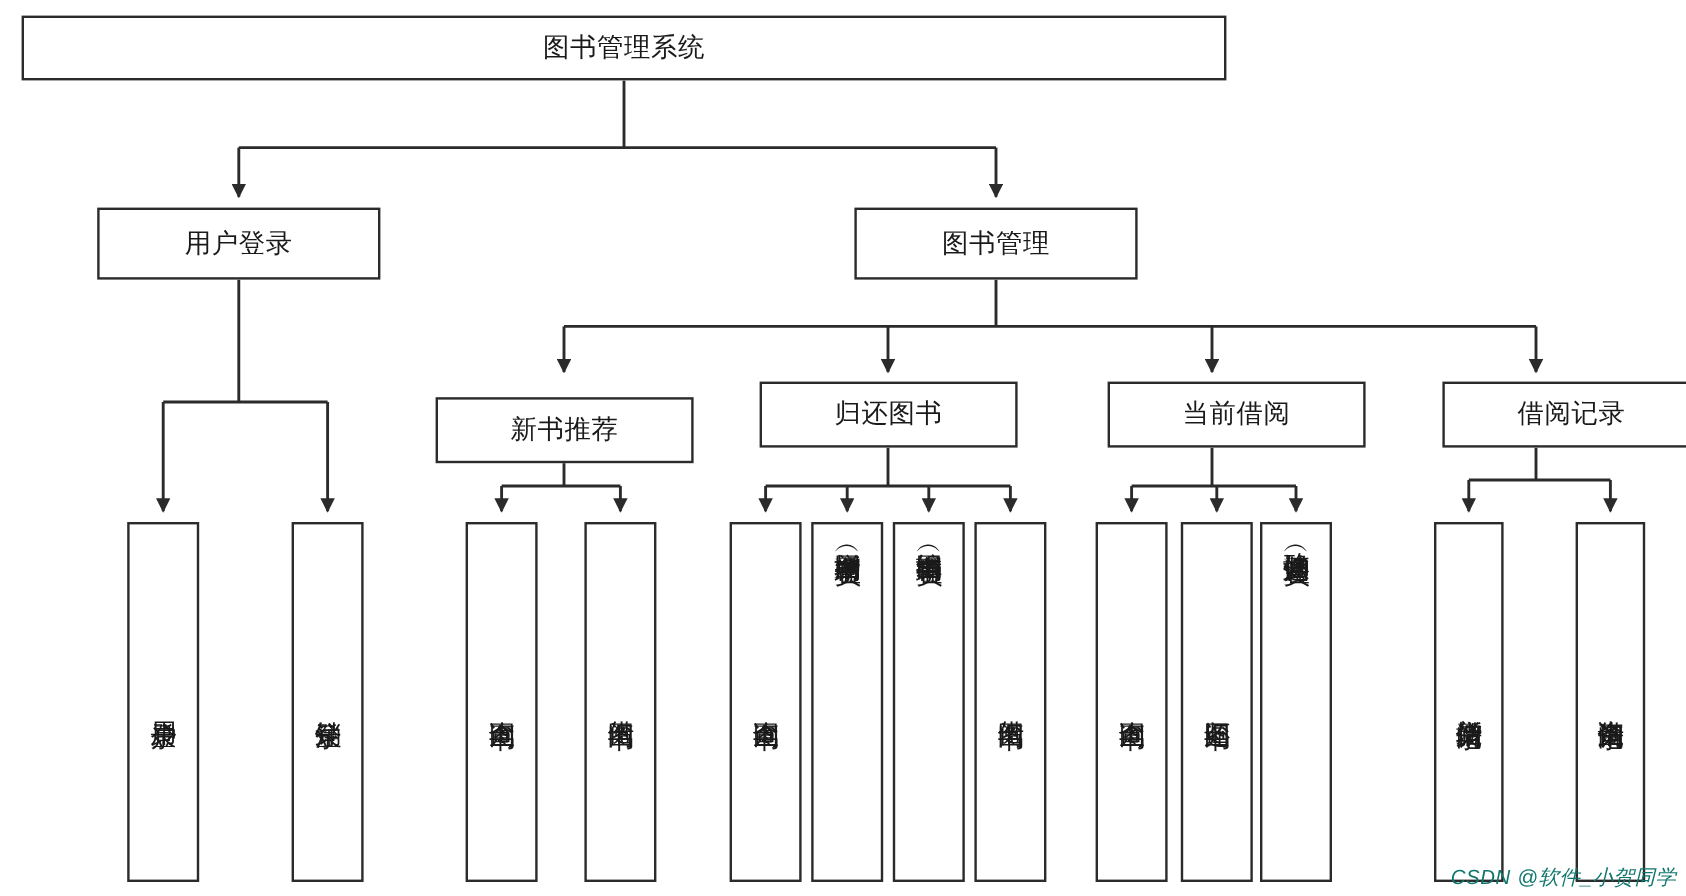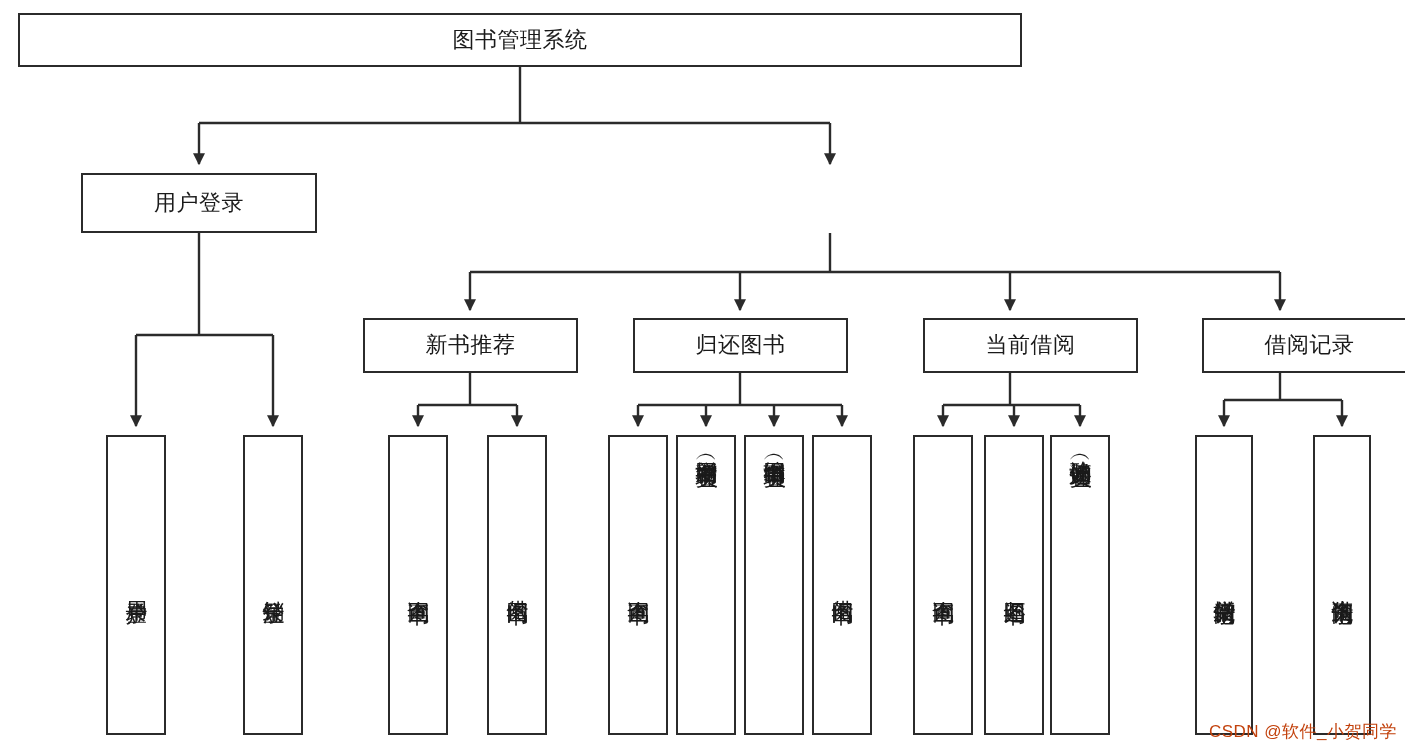--- a/index.html
+++ b/index.html
@@ -57,23 +57,24 @@
   }
   .leaf-box.center-v {
     align-items: center;
     padding-top: 0;
   }
   #watermark {
     position: absolute;
     right: 8px;
     bottom: 4px;
     font-size: 17px;
-    color: #c2410c;
+    color: #0f766e;
     white-space: nowrap;
     letter-spacing: 0.5px;
+    font-style: italic;
   }
 </style>
 </head>
 <body>
 
 <div id="canvas">
 
   <svg id="diagram-svg" viewBox="0 0 1405 747" xmlns="http://www.w3.org/2000/svg">
     <defs>
       <marker id="arrow" viewBox="0 0 10 10" refX="9" refY="5" markerWidth="5" markerHeight="5" orient="auto-start-reverse">
@@ -124,22 +125,25 @@
     </g>
   </svg>
 
   <div class="node-box" style="left:18px; top:13px; width:1004px; height:54px;">
     <span class="node-label-h">图书管理系统</span>
   </div>
 
   <div class="node-box" style="left:81px; top:173px; width:236px; height:60px;">
     <span class="node-label-h">用户登录</span>
   </div>
-
-  <div class="node-box" style="left:363px; top:318px; width:215px; height:55px;">
+  <div class="node-box" style="left:712px; top:173px; width:236px; height:60px;">
+    <span class="node-label-h">图书管理</span>
+  </div>
+
+  <div class="node-box" style="left:363px; top:331px; width:215px; height:55px;">
     <span class="node-label-h">新书推荐</span>
   </div>
   <div class="node-box" style="left:633px; top:318px; width:215px; height:55px;">
     <span class="node-label-h">归还图书</span>
   </div>
   <div class="node-box" style="left:903px; top:318px; width:215px; height:55px;margin-left:20px;">
     <span class="node-label-h">当前借阅</span>
   </div>
   <div class="node-box" style="left:1202px; top:318px; width:215px; height:55px;">
     <span class="node-label-h">借阅记录</span>

